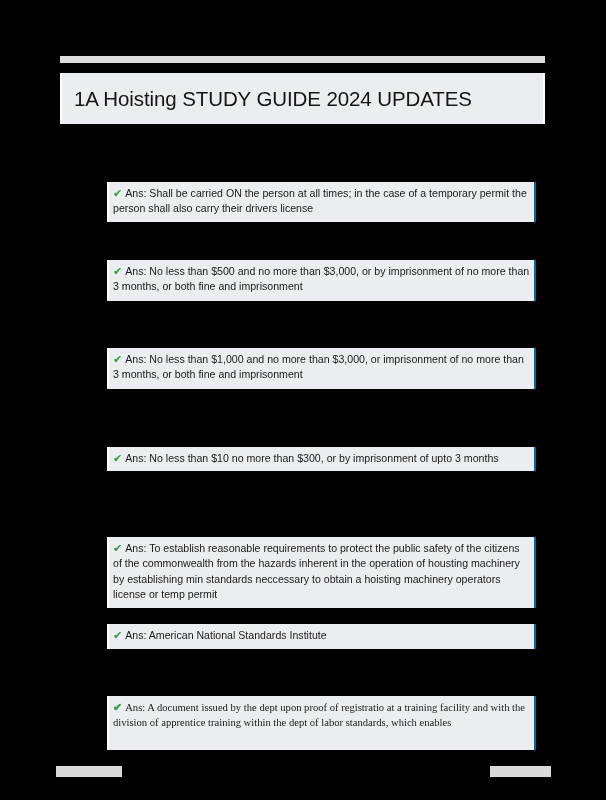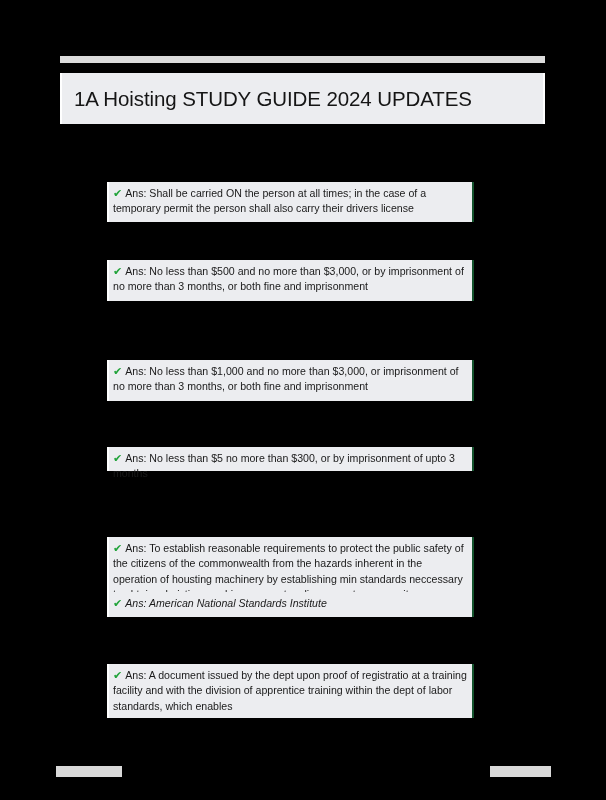--- a/index.html
+++ b/index.html
@@ -15,23 +15,23 @@
     .title-box {
       position: absolute; left: 60px; top: 73px; width: 485px; height: 51px;
       background: #ecedf0; box-sizing: border-box;
       border-left: 2px solid #ffffff; border-right: 2px solid #ffffff; padding-left: 8px;
     }
     .title-text {
       position: absolute; left: 12px; top: 14px;
       font-size: 20.5px; color: #151515; white-space: nowrap; letter-spacing: -0.1px;
     }
     .ans-box {
-      position: absolute; left: 107px; width: 367px;
+      position: absolute; left: 107px; width: 429px;
       background: #ecedf0; box-sizing: border-box;
-      border-left: 2px solid #ffffff; border-right: 2px solid #14532d;
+      border-left: 2px solid #ffffff; border-right: 2px solid #0369a1;
       padding: 4px 4px 0 4px;
       font-size: 10.6px; line-height: 15.3px; color: #1a1a1a;
     }
     .check {
       display: inline-block; color: #21a33a; font-weight: bold;
       font-size: 11px; margin-right: 3px;
     }
     .footer-left, .footer-right {
       position: absolute; top: 766px; height: 11px; background: #d9d9d9;
       filter: blur(0.6px);
@@ -49,34 +49,34 @@
 </div>
 
 <div class="ans-box" style="top:182px;height:40px;">
   <span class="check">✔</span><span>Ans: Shall be carried ON the person at all times; in the case of a temporary permit the person shall also carry their drivers license</span>
 </div>
 
 <div class="ans-box" style="top:260px;height:41px;">
   <span class="check">✔</span><span>Ans: No less than $500 and no more than $3,000, or by imprisonment of no more than 3 months, or both fine and imprisonment</span>
 </div>
 
-<div class="ans-box" style="top:348px;height:41px;margin-top:12px;">
+<div class="ans-box" style="top:348px;height:41px;">
   <span class="check">✔</span><span>Ans: No less than $1,000 and no more than $3,000, or imprisonment of no more than 3 months, or both fine and imprisonment</span>
 </div>
 
 <div class="ans-box" style="top:447px;height:24px;">
-  <span class="check">✔</span><span>Ans: No less than $5 no more than $300, or by imprisonment of upto 3 months</span>
+  <span class="check">✔</span><span>Ans: No less than $10 no more than $300, or by imprisonment of upto 3 months</span>
 </div>
 
 <div class="ans-box" style="top:537px;height:71px;">
   <span class="check">✔</span><span>Ans: To establish reasonable requirements to protect the public safety of the citizens of the commonwealth from the hazards inherent in the operation of housting machinery by establishing min standards neccessary to obtain a hoisting machinery operators license or temp permit</span>
 </div>
 
-<div class="ans-box" style="top:592px;height:25px;font-style:italic;">
+<div class="ans-box" style="top:624px;height:25px;">
   <span class="check">✔</span><span>Ans: American National Standards Institute</span>
 </div>
 
-<div class="ans-box" style="top:664px;height:54px;">
+<div class="ans-box" style="top:696px;height:54px;font-family:Liberation Serif, serif;">
   <span class="check">✔</span><span>Ans: A document issued by the dept upon proof of registratio at a training facility and with the division of apprentice training within the dept of labor standards, which enables</span>
 </div>
 
 <div class="footer-left"></div>
 <div class="footer-right"></div>
 
 </body></html>

